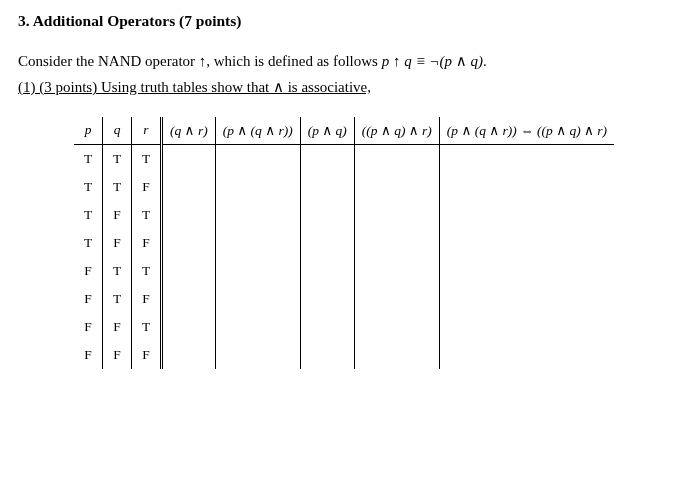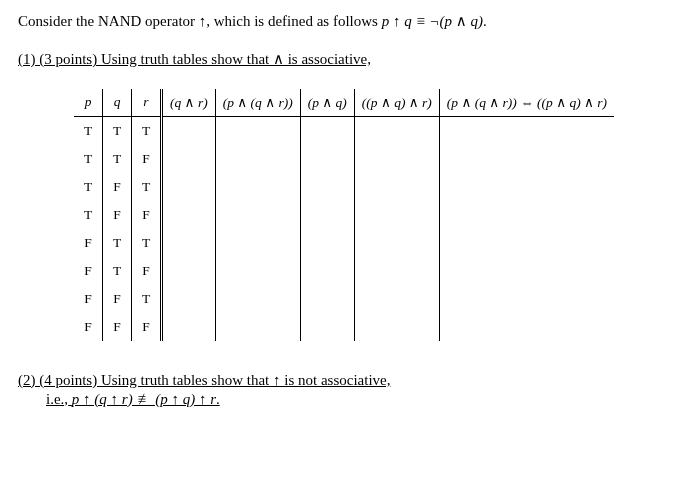--- a/index.html
+++ b/index.html
@@ -3,21 +3,21 @@
 <meta charset="utf-8">
 <style>
   html,body{margin:0;padding:0;background:#ffffff;}
   body{
     width:685px;height:496px;overflow:hidden;
     font-family:"Liberation Serif","DejaVu Serif",serif;
     color:#000;font-size:15px;
   }
   .doc{padding:12px 12px 0 18px;}
   .heading{font-weight:bold;font-size:15.5px;margin:0 0 22px 0;}
-  .para{margin:0 0 20px 0;}
+  .para{margin:0 0 8px 0;}
   .math{font-style:italic;}
   .item{margin:0 0 10px 0;}
   .item p{margin:0;line-height:1.25;text-decoration:underline;}
   .cont{padding-left:28px;}
   table.truth{
     border-collapse:collapse;
     margin:20px 0 30px 56px;
     font-size:13.5px;
   }
   table.truth th{
@@ -35,20 +35,21 @@
   table.truth td:not(:last-child){border-right:1px solid #000;}
   table.truth th:nth-child(3),
   table.truth td:nth-child(3){border-right:3px double #000;}
   .item2{margin-top:4px;}
 </style>
 </head>
 <body>
 
 <div class="doc">
 
+  <div class="heading">3. Additional Operators (7 points)</div>
 
   <p class="para"><span>Consider the NAND operator ↑, which is defined as follows</span> <span class="math">p ↑ q ≡ ¬(p ∧ q)</span><span>.</span></p>
 
   <div class="item">
     <p>(1) (3 points) Using truth tables show that ∧ is associative,</p>
   </div>
 
   <table class="truth">
     <thead>
       <tr>
@@ -139,18 +140,14 @@
           <td>F</td>
           <td></td>
           <td></td>
           <td></td>
           <td></td>
           <td></td>
         </tr>
       </tbody>
   </table>
 
-  <div class="item item2">
-    <p>(2) (4 points) Using truth tables show that ↑ is not associative,</p>
-    <p class="cont"><span>i.e.,</span> <span class="math">p ↑ (q ↑ r) ≢ (p ↑ q) ↑ r</span><span>.</span></p>
-  </div>
 
 </div>
 
 </body></html>

